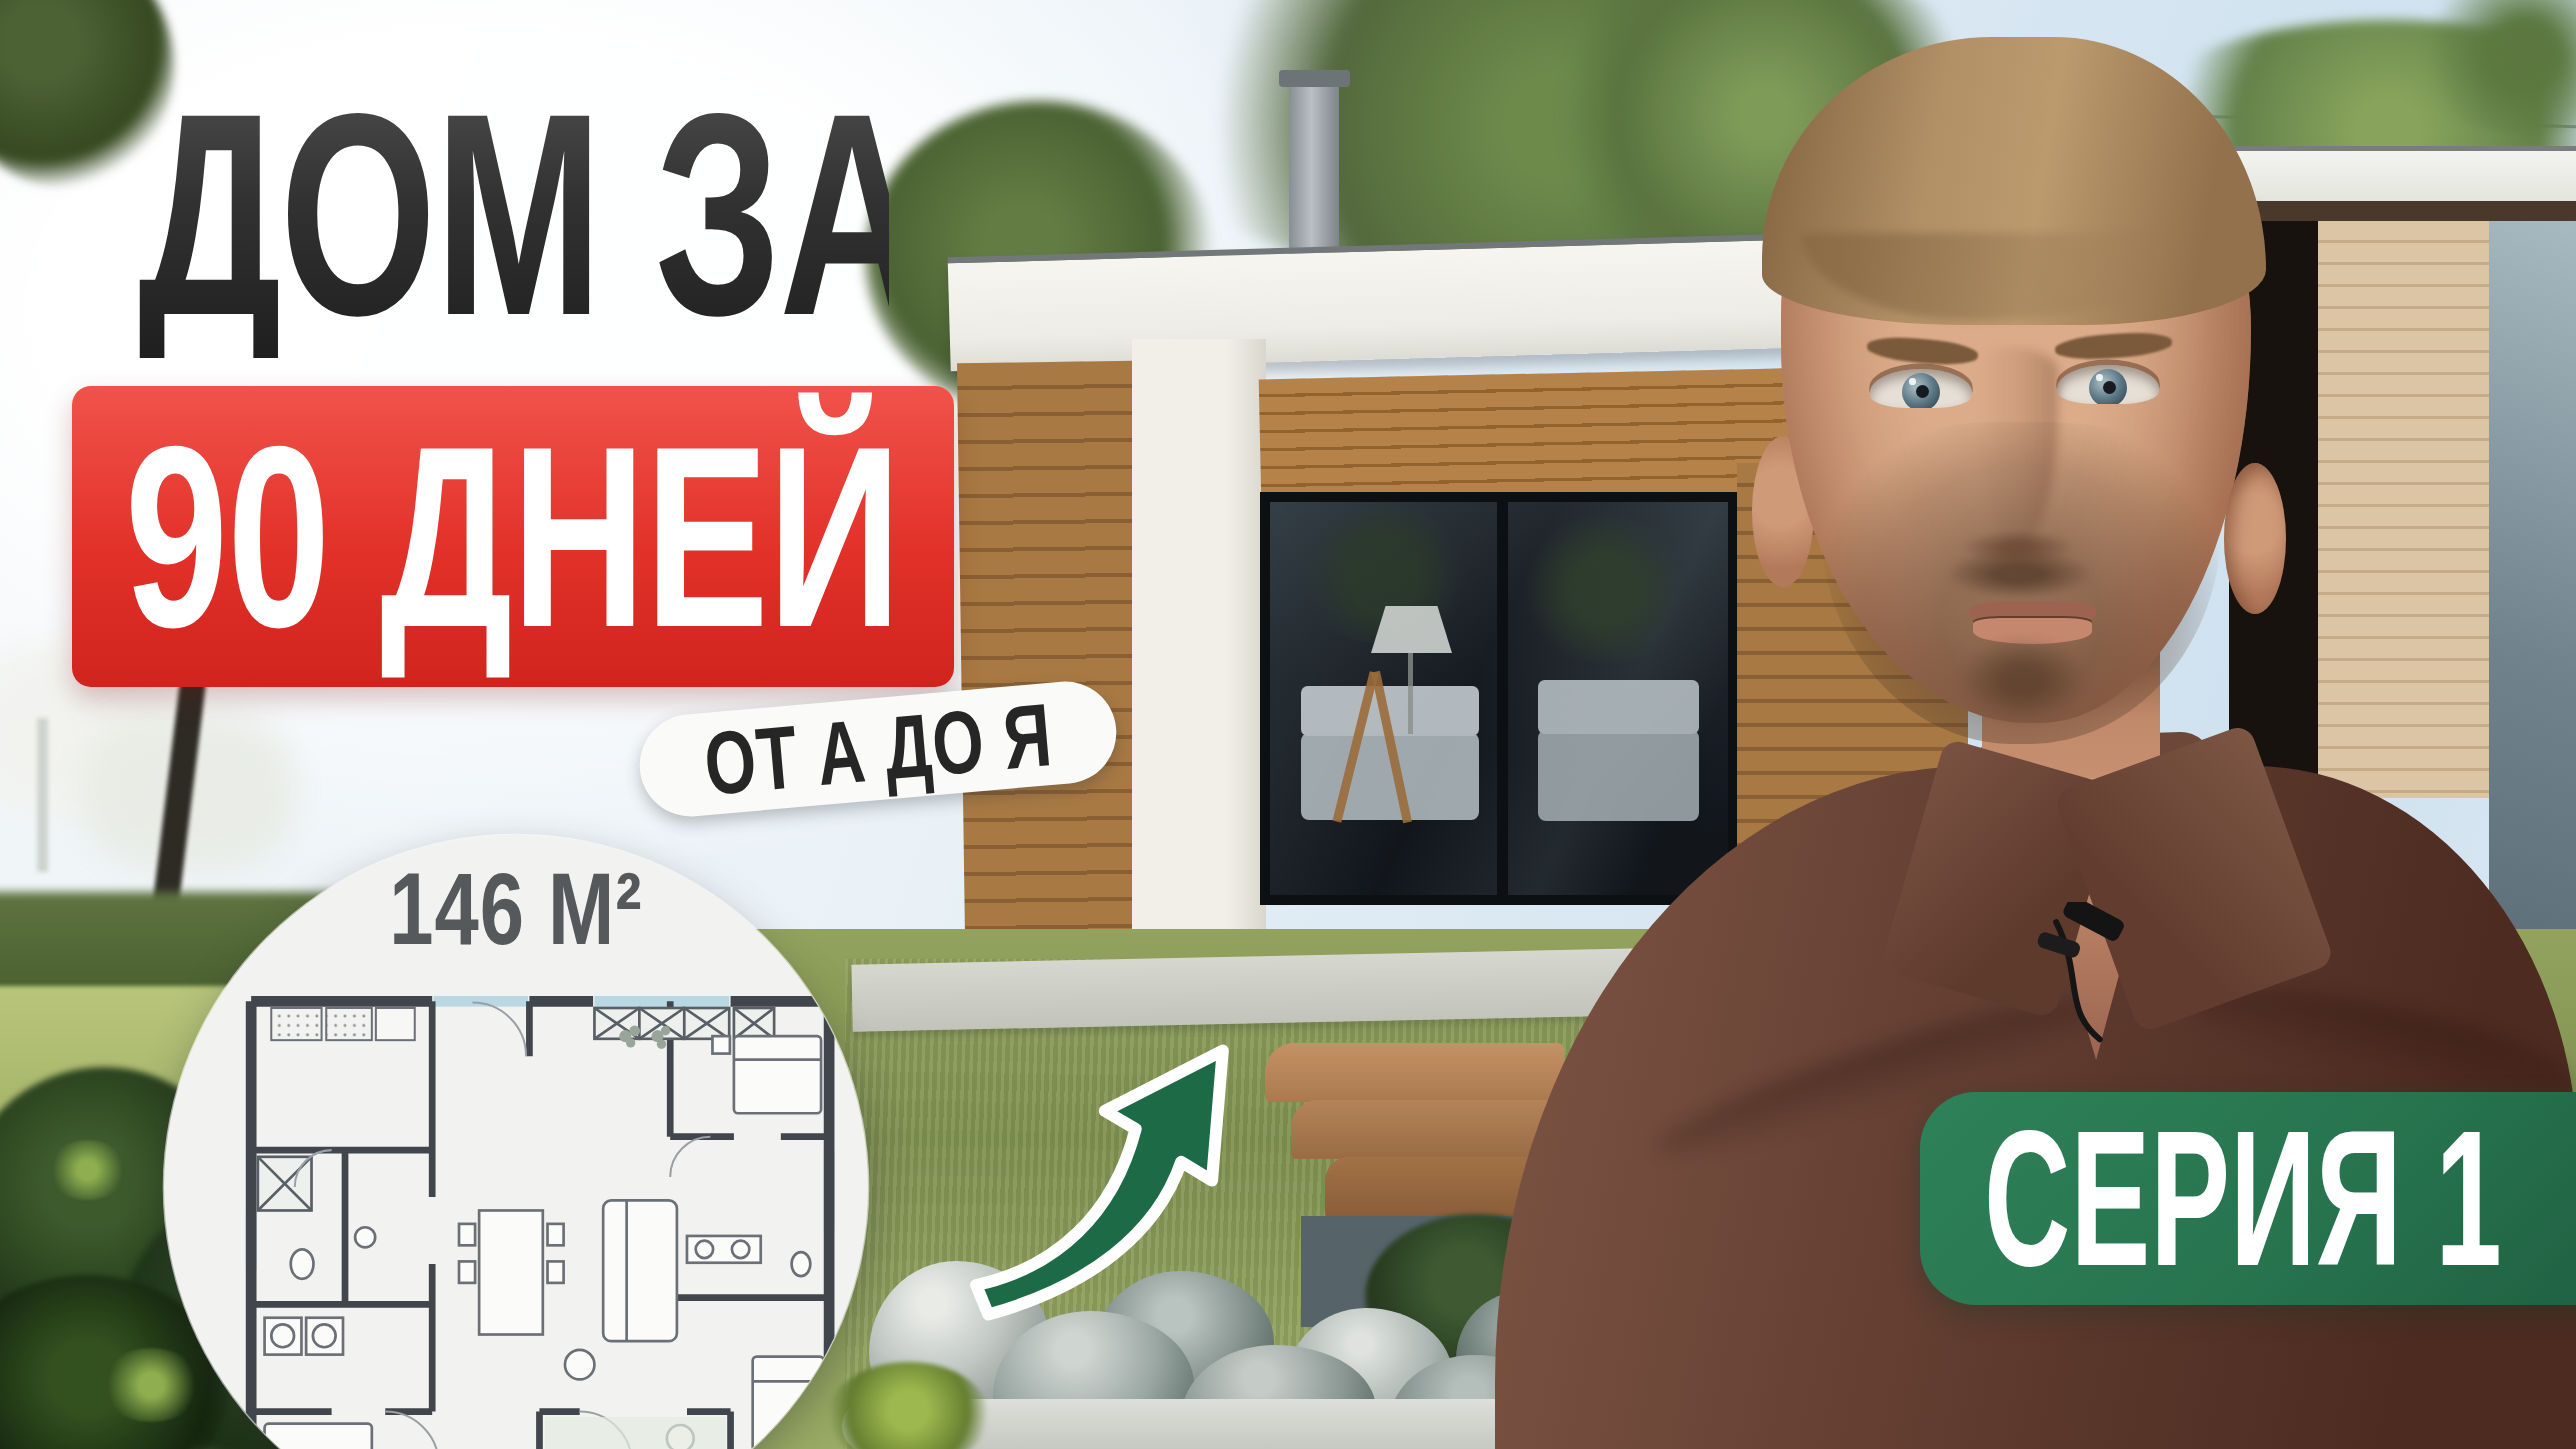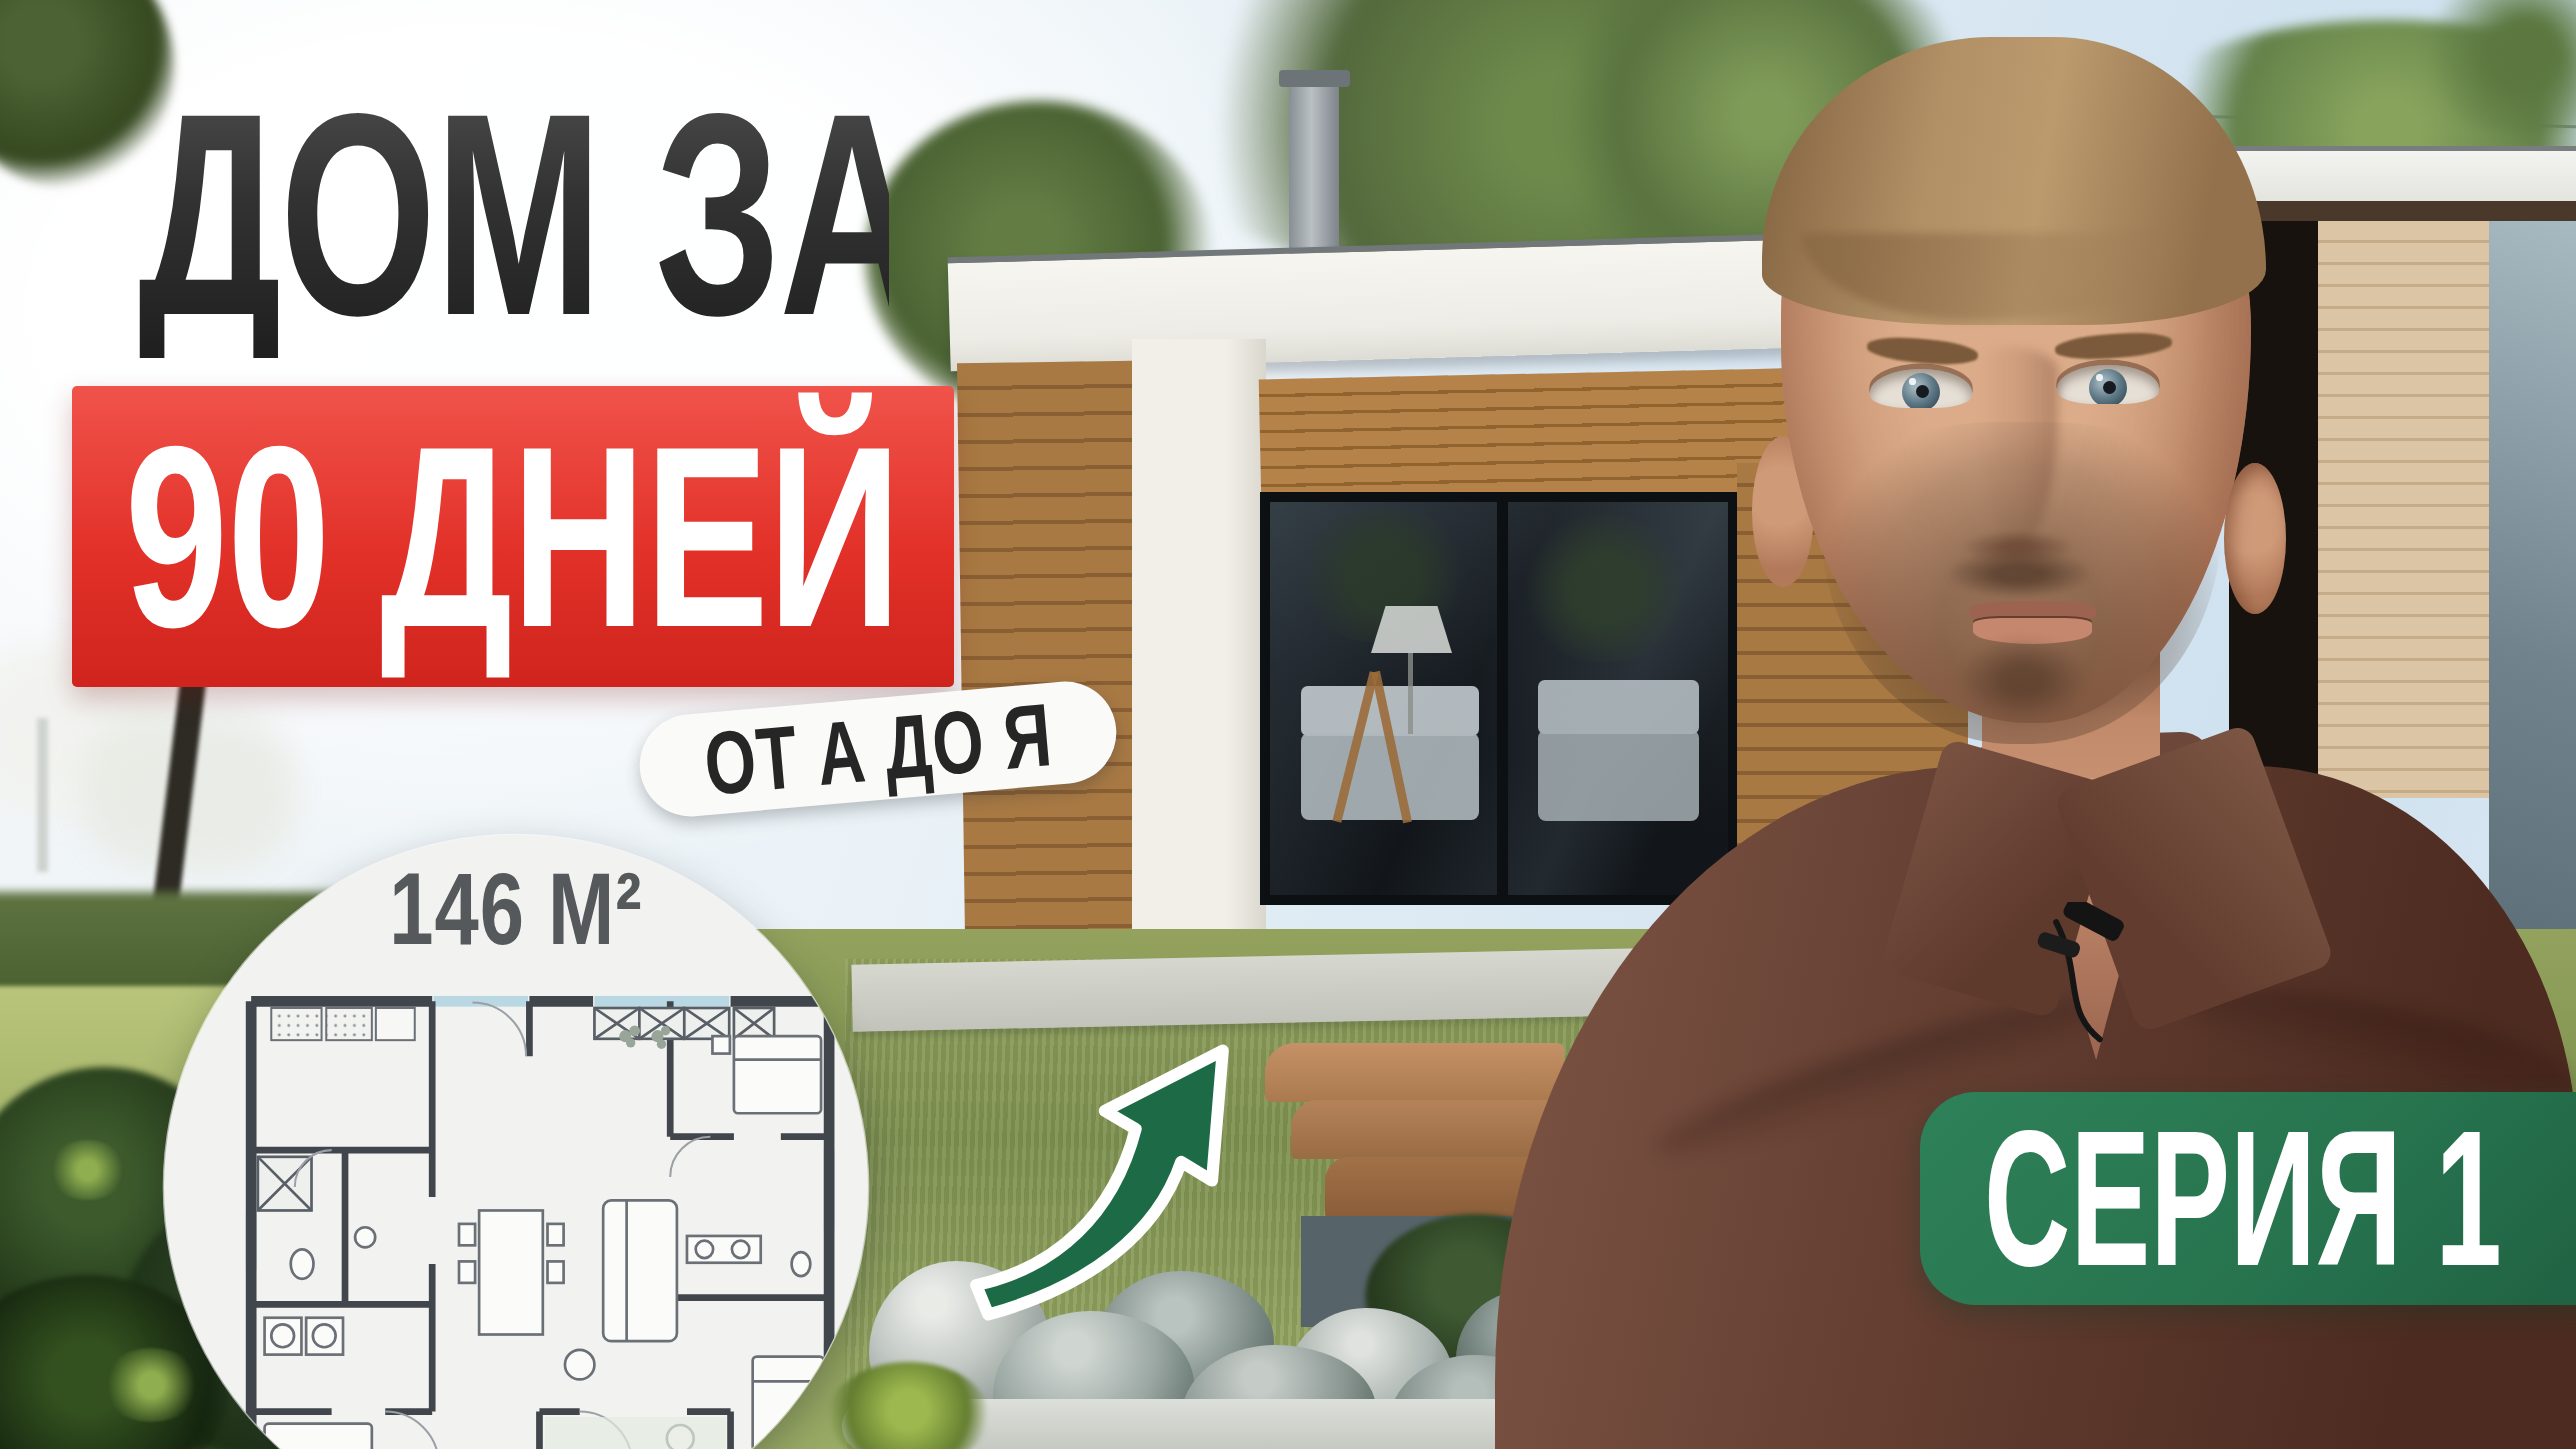--- a/index.html
+++ b/index.html
@@ -153,21 +153,21 @@
   .lip-bot{left:192px;top:566px;width:119px;height:25.5px;background:#c5876d;border-radius:28% 28% 62% 62%;box-shadow:0 -2px 0 rgba(60,30,20,.55);}
   .chinp{left:180px;top:585px;width:124px;height:84px;border-radius:50%;
          background:radial-gradient(ellipse,rgba(66,44,30,.5) 22%,rgba(66,44,30,0) 72%);filter:blur(4px);}
 
   
   .title{left:138px;top:70px;width:1073px;font-size:288px;font-weight:bold;line-height:1;
          letter-spacing:-2.7px;white-space:nowrap;transform:scaleX(.70);transform-origin:left top;
          background:linear-gradient(180deg,#4e4e4e 0%,#323232 45%,#1f1f1f 100%);
          -webkit-background-clip:text;background-clip:text;color:transparent;
          text-shadow:none;}
-  .badge-red{left:72px;top:386px;width:882px;height:301px;border-radius:5px;
+  .badge-red{left:72px;top:386px;width:882px;height:301px;border-radius:19px;
              background:linear-gradient(180deg,#f0534a 0%,#e23129 55%,#cf241d 100%);
              display:flex;align-items:center;justify-content:center;
              box-shadow:0 12px 27px rgba(120,20,15,.25);}
   .badge-red .txt{position:static;font-size:258px;font-weight:bold;color:#ffffff;line-height:1;
                   white-space:nowrap;transform:scaleX(.72);letter-spacing:-1.3px;}
   .pill{left:639px;top:698px;width:478px;height:102px;border-radius:54px;background:#fafaf8;
         transform:rotate(-5deg);display:flex;align-items:center;justify-content:center;
         box-shadow:0 6.7px 16px rgba(50,55,60,.3);}
   .pill .txt{position:static;font-size:89px;font-weight:bold;color:#262626;line-height:1;
              white-space:nowrap;transform:scaleX(.74);letter-spacing:1.3px;}

